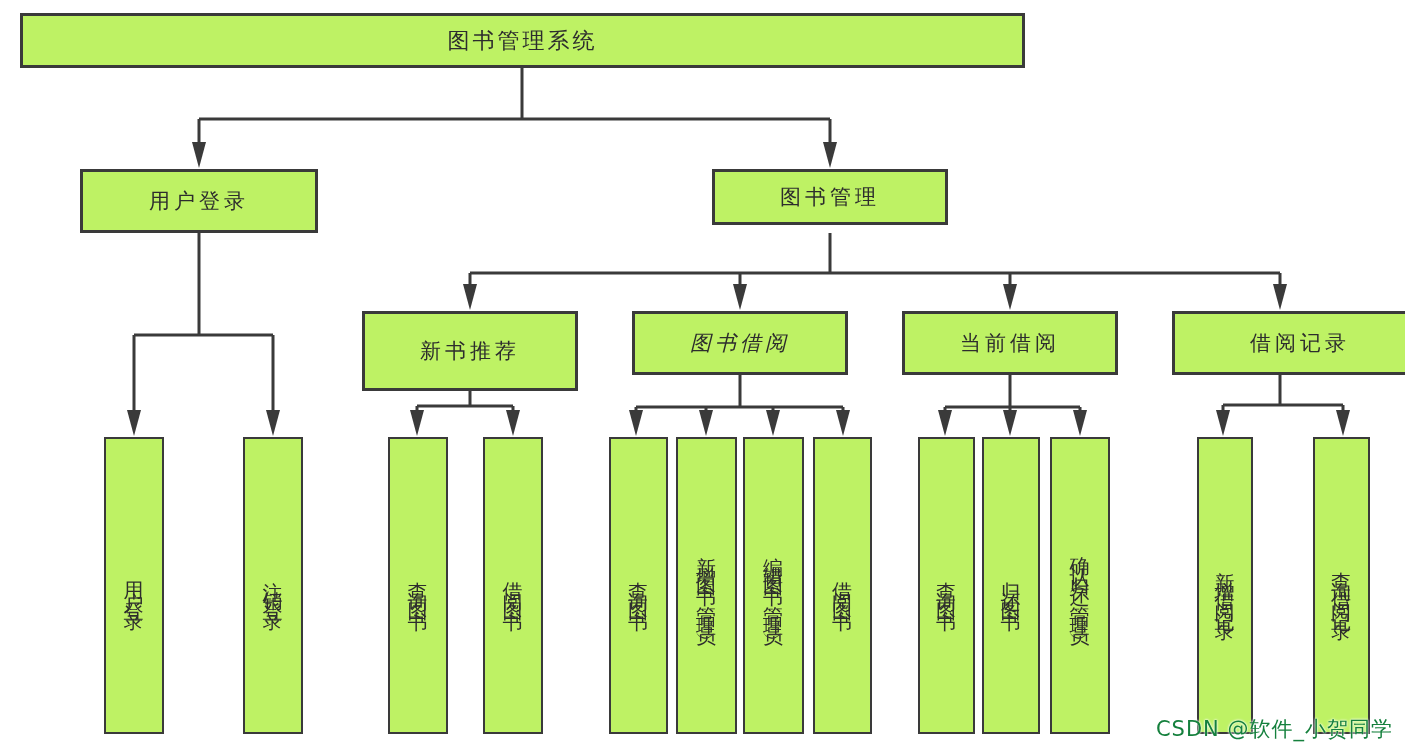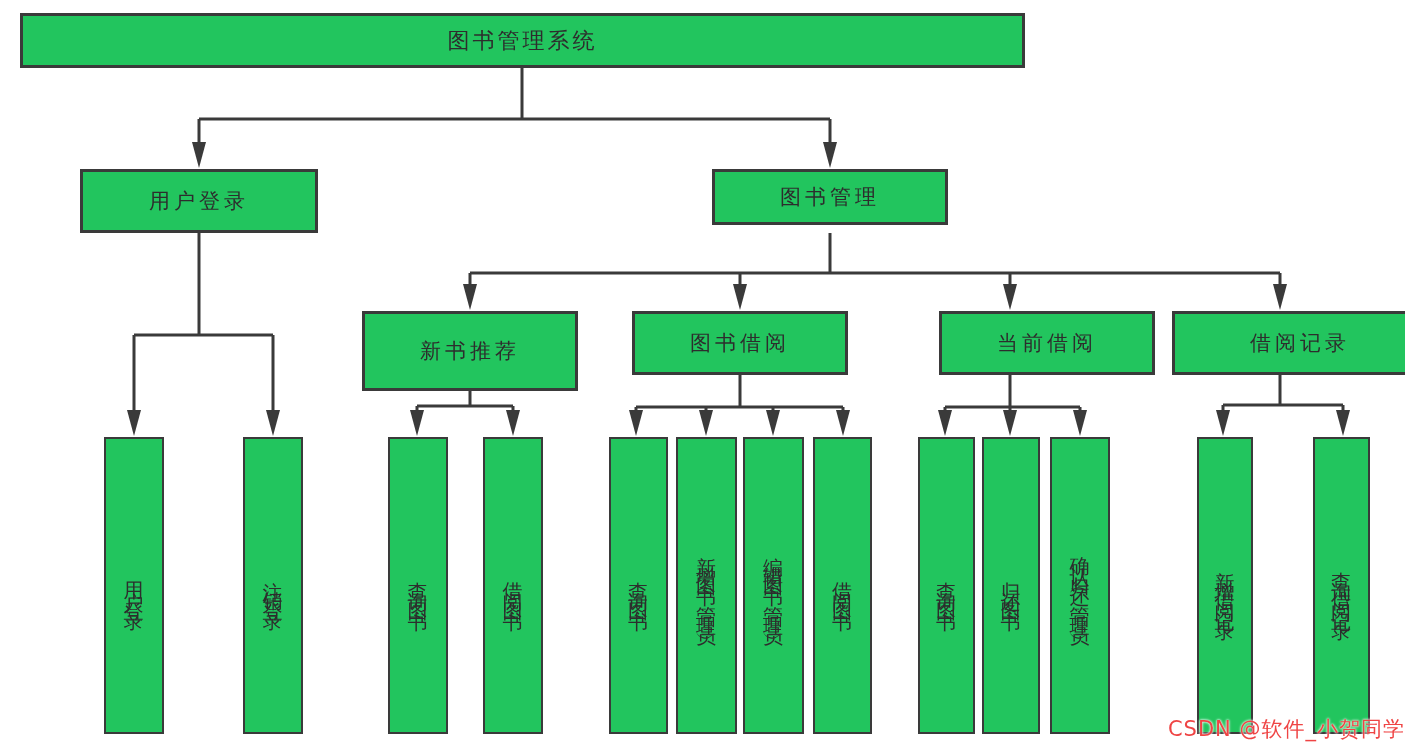--- a/index.html
+++ b/index.html
@@ -4,35 +4,35 @@
 <title>图书管理系统</title>
 <style>
   html,body { margin:0; padding:0; background:#ffffff; }
   .canvas {
     position:relative; width:1405px; height:747px; background:#ffffff;
     font-family:"DejaVu Sans","Liberation Sans",sans-serif;
     color:#2d2d2d; overflow:hidden;
   }
   svg.connectors { position:absolute; left:0; top:0; width:1405px; height:747px; }
   .box {
-    position:absolute; box-sizing:border-box; background:#22c55e;
+    position:absolute; box-sizing:border-box; background:#bef264;
     border:3px solid #3a3a3a; display:flex; align-items:center; justify-content:center;
     text-align:center; white-space:nowrap;
   }
   .root  { font-size:22px; letter-spacing:3px; }
   .h     { font-size:21px; letter-spacing:4px; }
   .v {
     border-width:2px;
     writing-mode:vertical-rl; text-orientation:mixed;
     font-size:20px; letter-spacing:10px; line-height:1.1;
     top:437px; height:297px;
   }
   .watermark {
-    position:absolute; right:0; bottom:4px;
-    font-size:21px; letter-spacing:1px; color:#ef4444;
+    position:absolute; right:12px; bottom:4px;
+    font-size:21px; letter-spacing:1px; color:#15803d;
     text-shadow:0 0 2px #ffffff, 0 0 3px #ffffff;
   }
 </style>
 </head>
 <body>
 
 <div class="canvas">
 
   <svg class="connectors" viewBox="0 0 1405 747">
     <g stroke="#3a3a3a" stroke-width="3" fill="none">
@@ -73,22 +73,22 @@
       <polygon points="1336,410 1350,410 1343,436"></polygon>
     </g>
   </svg>
 
   <div class="box root" style="left:20px; top:13px; width:1005px; height:55px;">图书管理系统</div>
 
   <div class="box h" style="left:80px; top:169px; width:238px; height:64px;">用户登录</div>
   <div class="box h" style="left:712px; top:169px; width:236px; height:56px;">图书管理</div>
 
   <div class="box h" style="left:362px; top:311px; width:216px; height:80px;">新书推荐</div>
-  <div class="box h" style="left:632px; top:311px; width:216px; height:64px;">图书借阅</div>
-  <div class="box h" style="left:902px; top:311px; width:216px; height:64px;margin-left:37px;">当前借阅</div>
+  <div class="box h" style="left:632px; top:311px; width:216px; height:64px;font-style:italic;">图书借阅</div>
+  <div class="box h" style="left:902px; top:311px; width:216px; height:64px;">当前借阅</div>
   <div class="box h" style="left:1172px; top:311px; width:256px; height:64px;">借阅记录</div>
 
   <div class="box v" style="left:104px; width:60px;">用户登录</div>
   <div class="box v" style="left:243px; width:60px;">注销登录</div>
 
   <div class="box v" style="left:388px; width:60px;">查询图书</div>
   <div class="box v" style="left:483px; width:60px;">借阅图书</div>
 
   <div class="box v" style="left:609px; width:59px;">查询图书</div>
   <div class="box v" style="left:676px; width:61px;">新增图书（管理员）</div>

